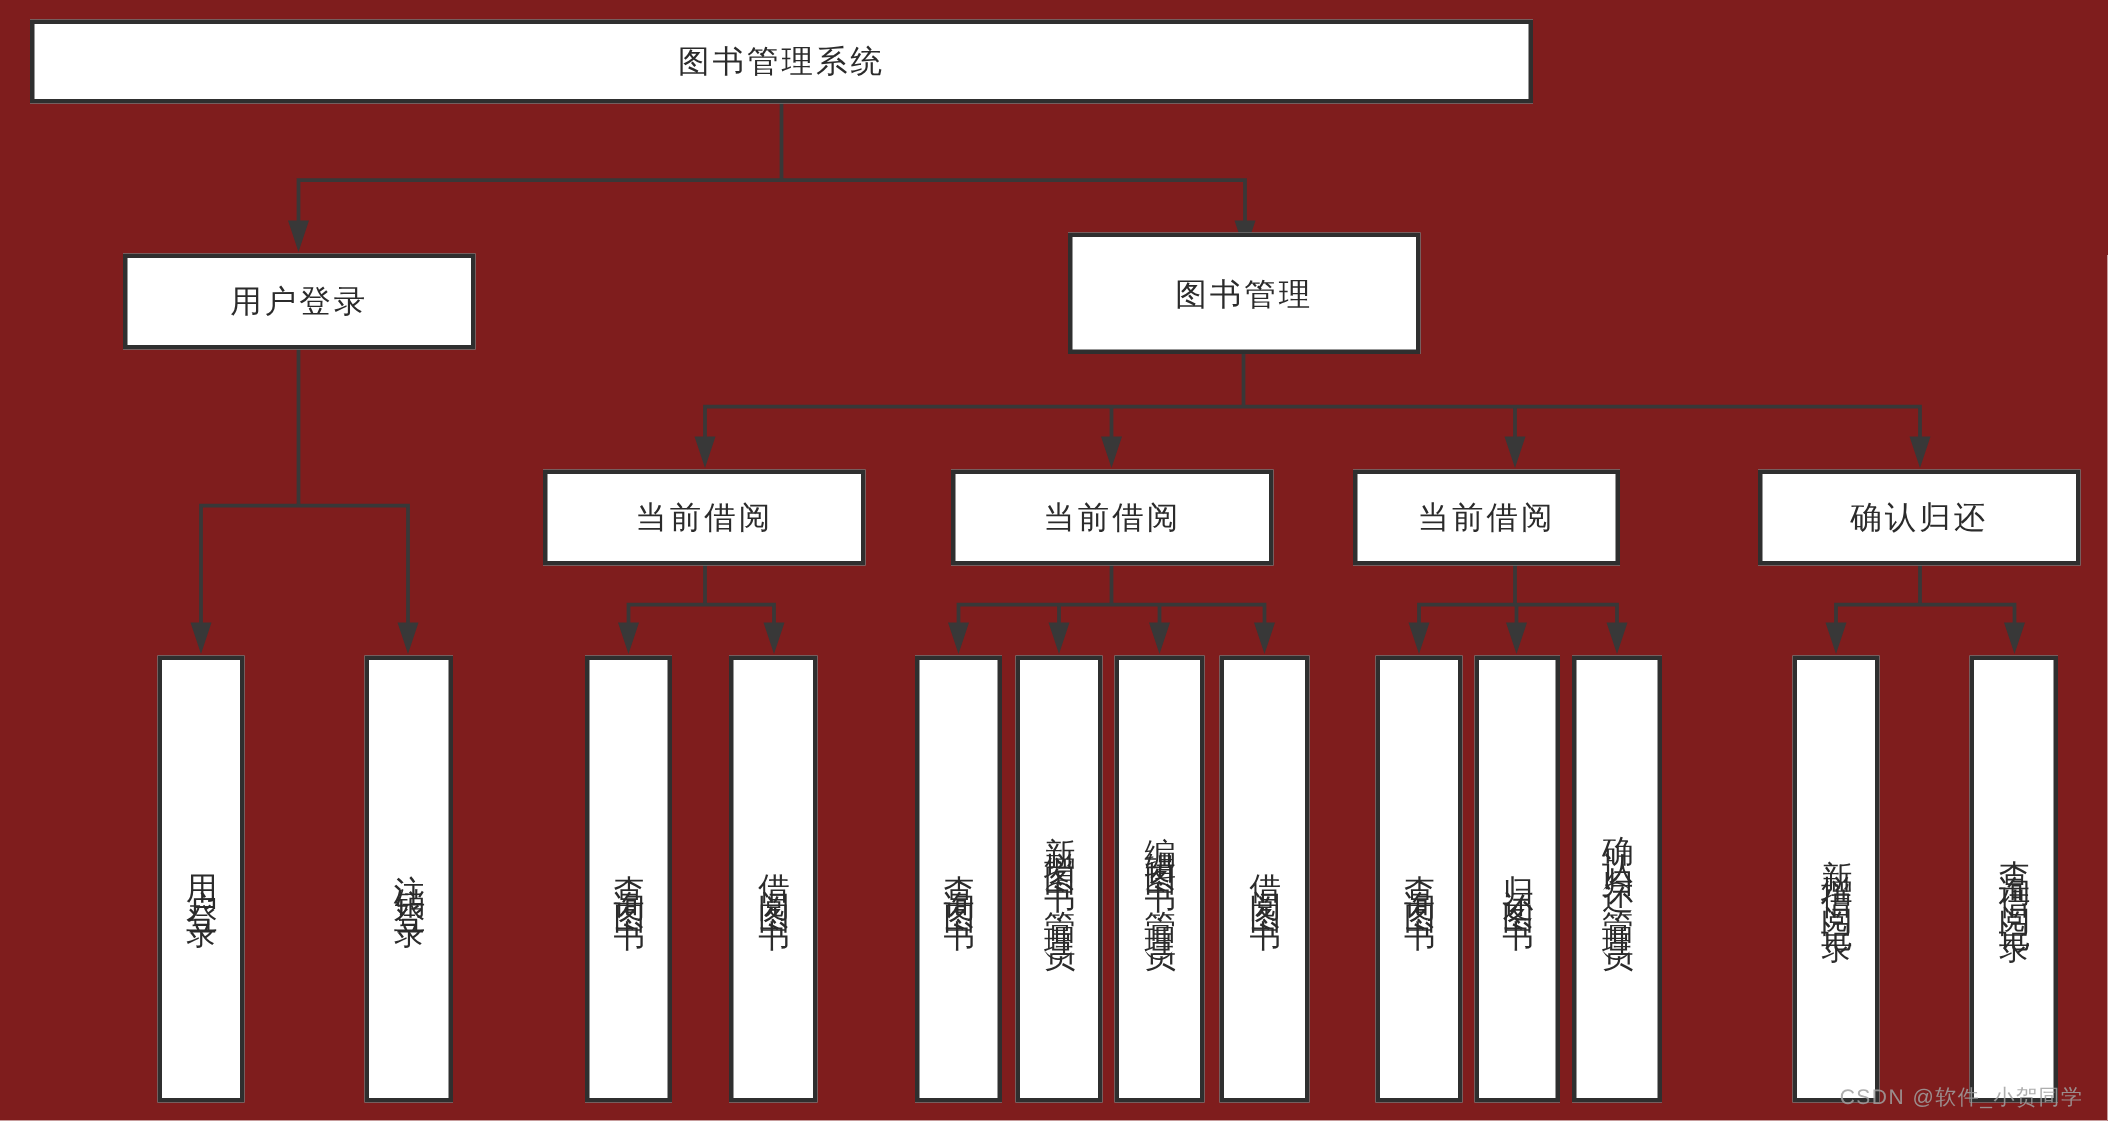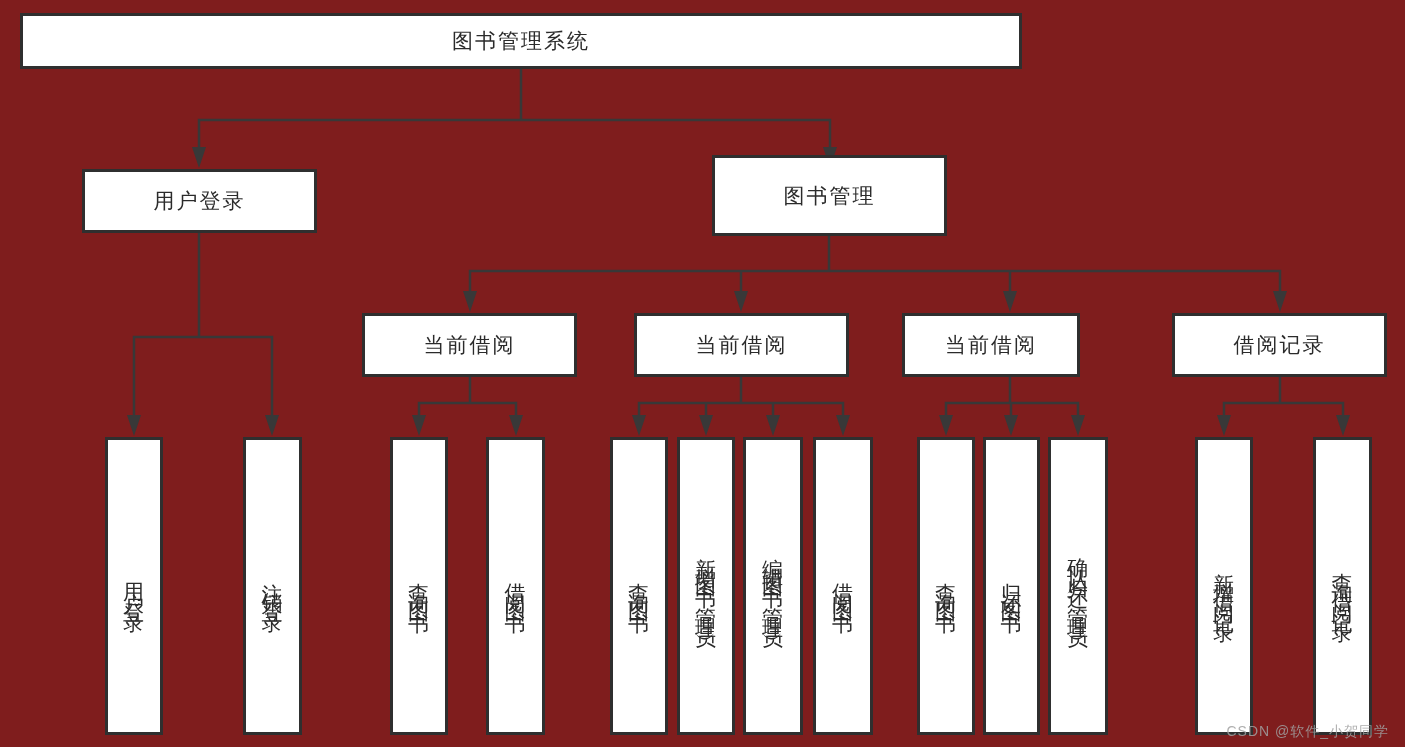--- a/index.html
+++ b/index.html
@@ -101,21 +101,21 @@
   <div class="box h" style="left:362px;top:313px;width:215px;height:64px">
     <span>当前借阅</span>
   </div>
   <div class="box h" style="left:634px;top:313px;width:215px;height:64px">
     <span>当前借阅</span>
   </div>
   <div class="box h" style="left:902px;top:313px;width:178px;height:64px">
     <span>当前借阅</span>
   </div>
   <div class="box h" style="left:1172px;top:313px;width:215px;height:64px">
-    <span>借阅记录</span>
+    <span>确认归还</span>
   </div>
 
   <div class="box v" style="left:105px;top:437px;width:58px;height:298px">
     <span>用户登录</span>
   </div>
   <div class="box v" style="left:243px;top:437px;width:59px;height:298px">
     <span>注销登录</span>
   </div>
 
   <div class="box v" style="left:390px;top:437px;width:58px;height:298px">

